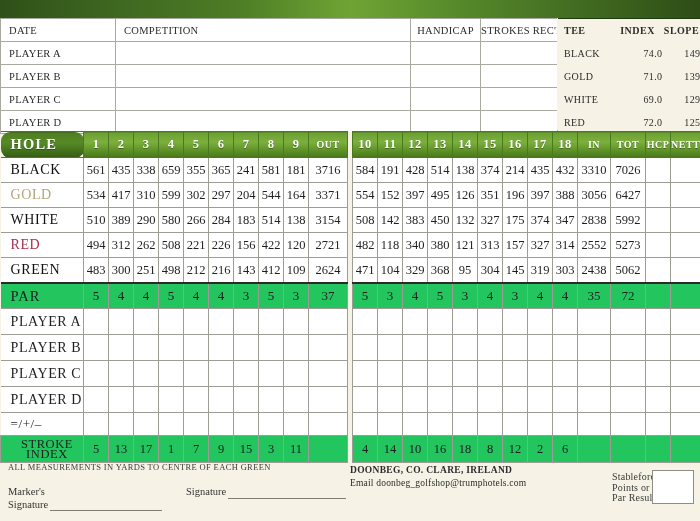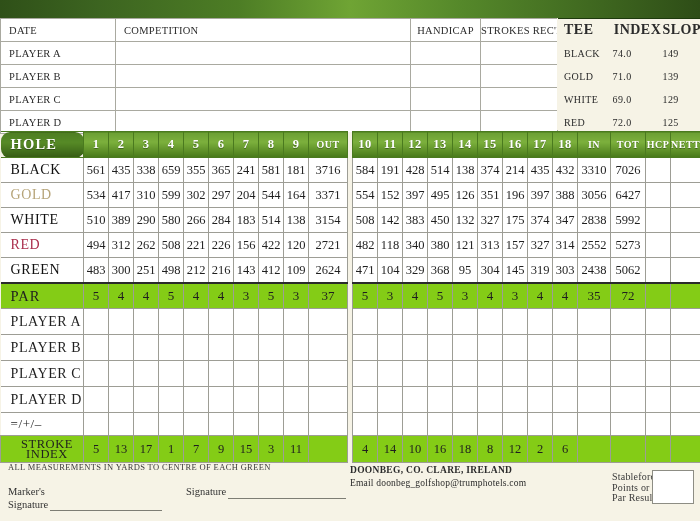--- a/index.html
+++ b/index.html
@@ -70,27 +70,27 @@
   table.hdr td.lbl { font-size: 10.5px; }
   table.hdr td.center { text-align: center; padding-left: 0; }
   table.hdr td.tee-cell {
     border: none;
     background: #f6f3e6;
     font-size: 10px;
     letter-spacing: 0.4px;
     padding-left: 6px;
   }
   table.hdr td.tee-cell.num {
-    text-align: left;
+    text-align: right;
     padding-left: 0;
   }
   table.hdr td.tee-head {
     border: none;
     background: #f6f3e6;
-    font-size: 14px;
+    font-size: 10px;
     font-weight: bold;
     letter-spacing: 0.5px;
     padding-left: 6px;
   }
   table.hdr td.tee-head.num { text-align: center; padding-left: 0; }
   .hdr-sep {
     position: absolute;
     left: 557px; top: 0;
     width: 1px; height: 112px;
     background: #f6f3e6;
@@ -157,21 +157,21 @@
   .tee-white td { color: #181818; }
   .tee-red   td { color: #ab2f4d; }
   .tee-green td { color: #181818; }
   .tee-black td.rowlabel { color: #101010; }
   .tee-gold  td.rowlabel { color: #b6a478; }
   .tee-white td.rowlabel { color: #101010; }
   .tee-red   td.rowlabel { color: #ab2f4d; }
   .tee-green td.rowlabel { color: #101010; }
 
   
-  tr.cream td { background: #84cc16; }
+  tr.cream td { background: #22c55e; }
   tr.cream td.gap { background: #f6f3e6; }
   tr.par td { font-size: 13px; }
   tr.par td.rowlabel { font-size: 14.5px; letter-spacing: 1px; }
   tr.thick-top td { border-top: 2px solid #2a2a2a; }
 
   td.si-label {
     text-align: left;
     padding-left: 10px;
     line-height: 10px;
     font-size: 12.5px;

